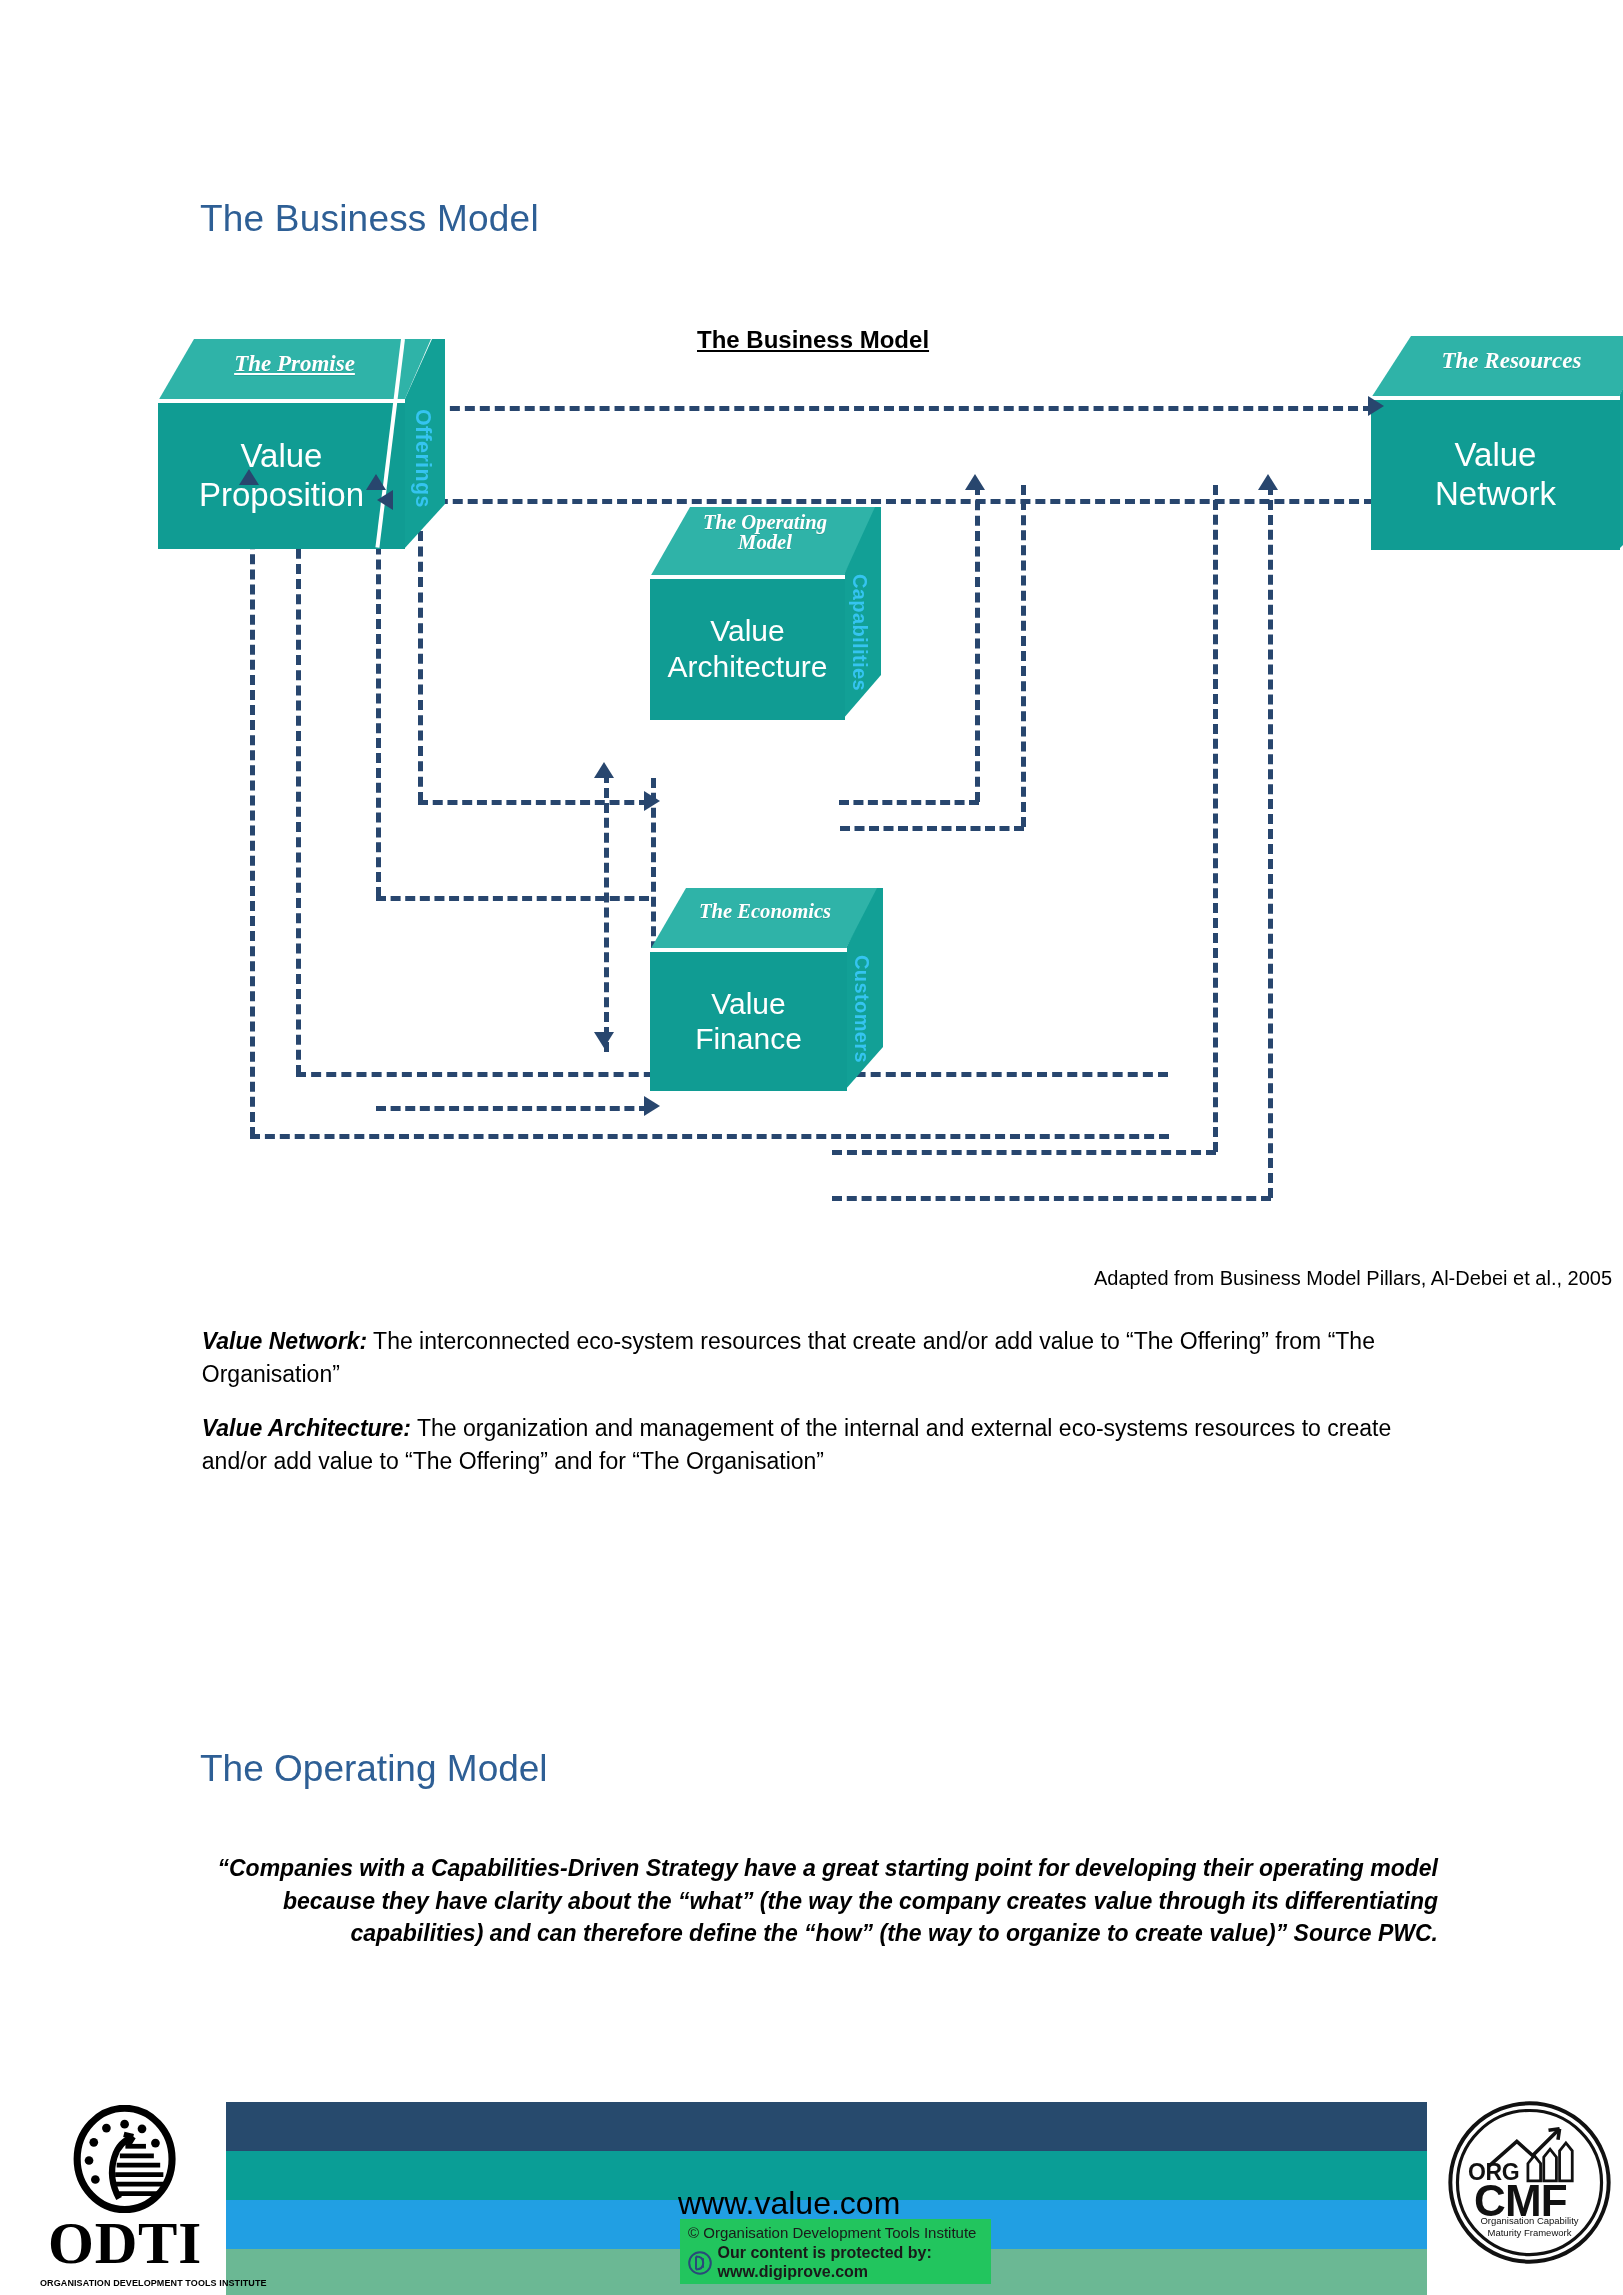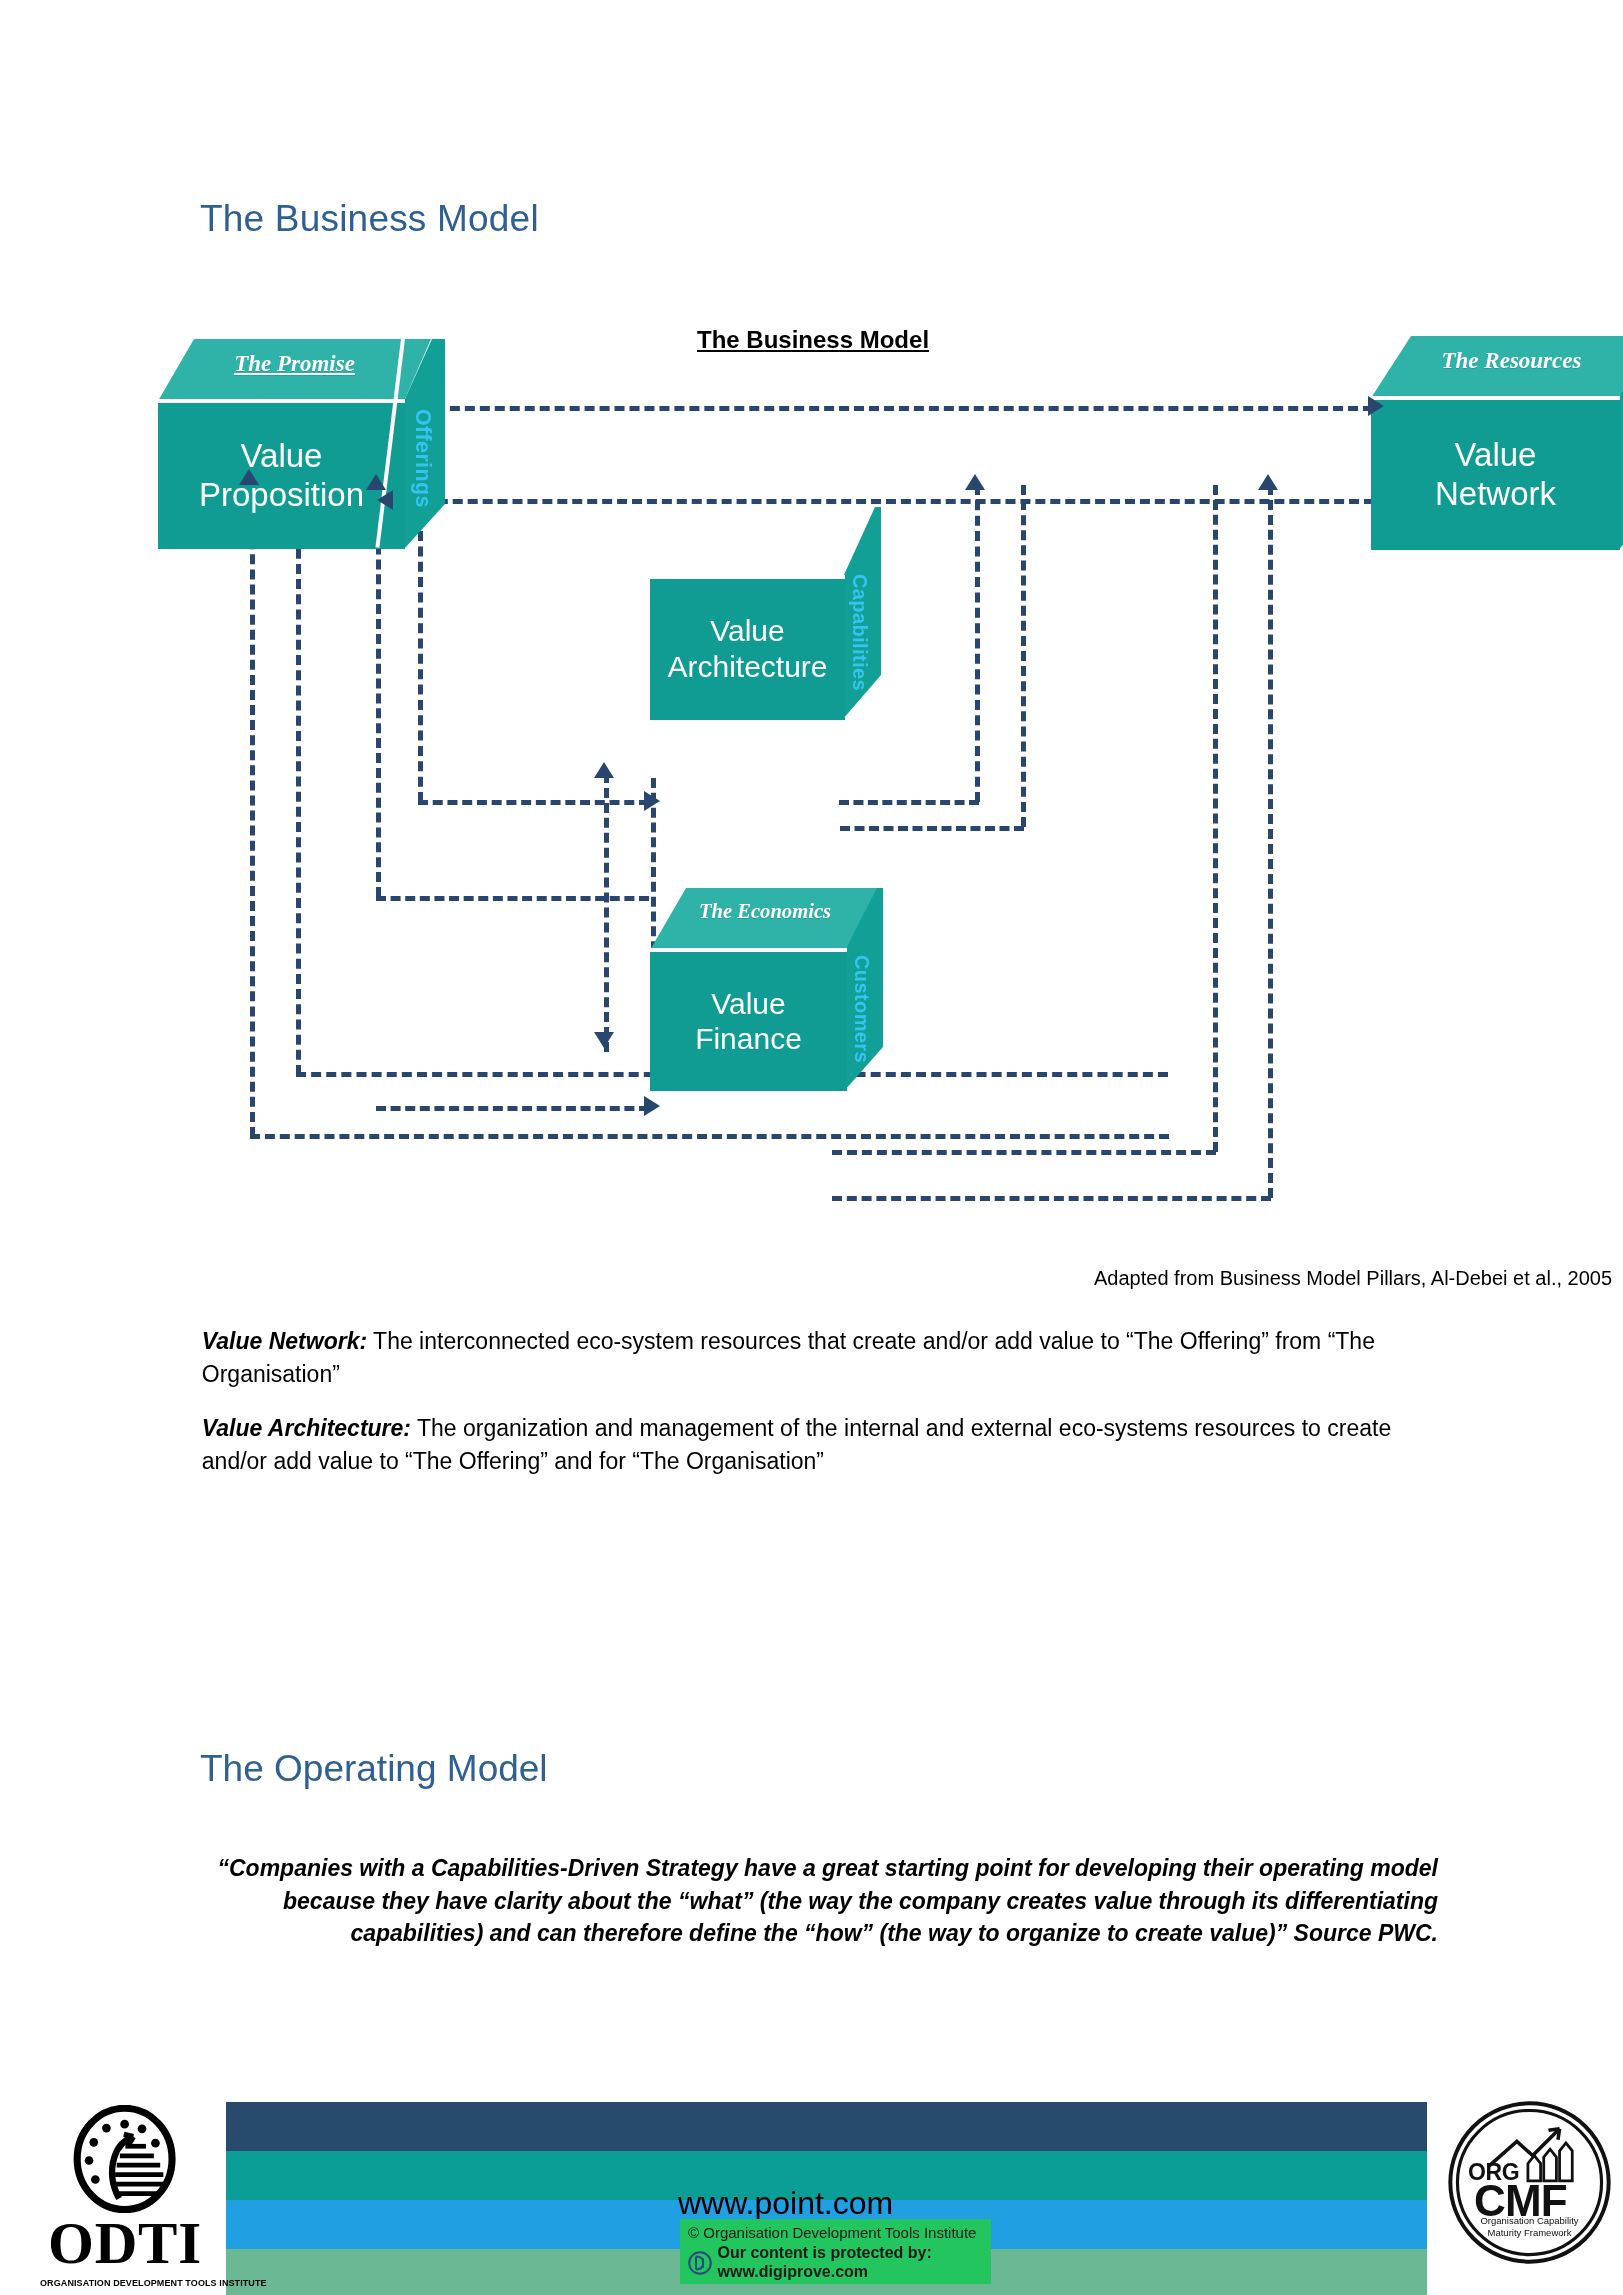--- a/index.html
+++ b/index.html
@@ -389,20 +389,24 @@
     <div class="face-side" style="left:247px; top:0px; width:44px; height:214px; clip-path: polygon(33px 0, 44px 0, 44px 170px, 0 214px, 0 62px);"></div>
     <div class="edge" style="left:0px; top:60px; width:249px; height:4px;"></div>
     <div class="face-front" style="left:0px; top:63px; width:249px; height:151px; font-size:33px;">
       <span style="white-space:pre-line;">Value
 Network</span>
     </div>
 
   </div>
 
   <div class="cube" style="left:444px; top:198px; width:333px; height:277px;">
+    <div class="face-top" style="left:0px; top:0px; width:230px; height:70px; clip-path: polygon(40px 0, 230px 0, 193px 70px, 0 70px);">
+      <div class="top-label" style="top:4.8px; font-size:20.6px;">The Operating
+Model</div>
+    </div>
     <div class="face-side" style="left:193px; top:0px; width:38px; height:212px; clip-path: polygon(32px 0, 38px 0, 38px 168px, 0 212px, 0 70px);"></div>
     <div class="edge" style="left:0px; top:68px; width:195px; height:4px;"></div>
     <div class="face-front" style="left:0px; top:70px; width:195px; height:143px; font-size:30px;">
       <span style="white-space:pre-line;">Value
 Architecture</span>
     </div>
     <div class="side-label" style="left:198px; top:67px; font-size:20px;">Capabilities</div>
   </div>
 
   <div class="cube" style="left:444px; top:579px; width:333px; height:277px;">
@@ -435,21 +439,21 @@
 
 <div class="footer">
   <div class="footer-bars">
     <div class="bar bar-1"></div>
     <div class="bar bar-2"></div>
     <div class="bar bar-3"></div>
     <div class="bar bar-4"></div>
   </div>
 </div>
 
-<div class="footer-url">www.point.com</div>
+<div class="footer-url">www.value.com</div>
 
 <div class="copyright-box">
   <div class="copyright-line">© Organisation Development Tools Institute</div>
   <div class="digiprove">
     <svg width="24" height="24" viewBox="0 0 30 30">
       <circle cx="15" cy="15" r="13.5" fill="none" stroke="#2a4a7a" stroke-width="2.5"></circle>
       <path d="M10 7 L10 23 M10 7 Q19 7 19 15 Q19 23 10 23" fill="none" stroke="#2a4a7a" stroke-width="2.5"></path>
       <path d="M19 9 L19 21" fill="none" stroke="#2a4a7a" stroke-width="2"></path>
     </svg>
     <div class="digiprove-text">

